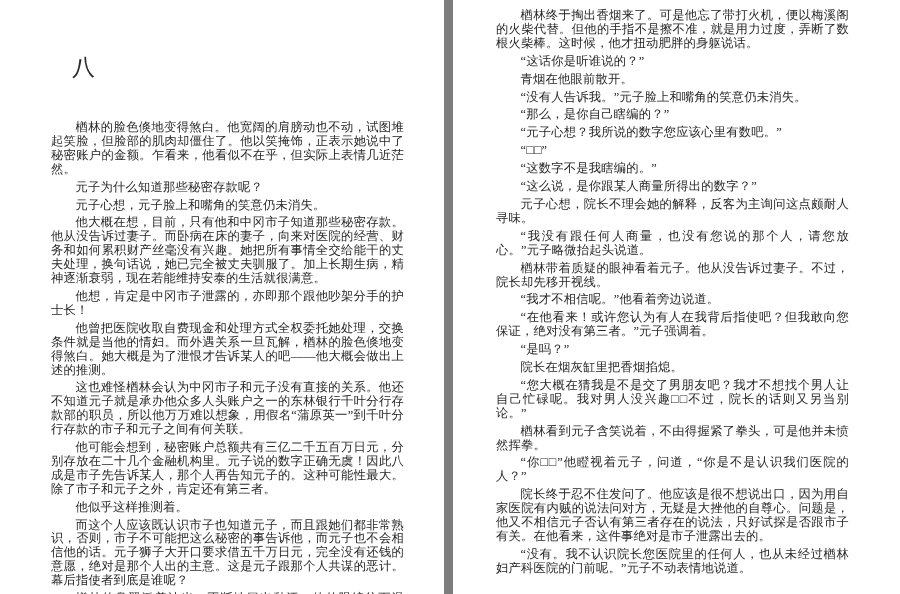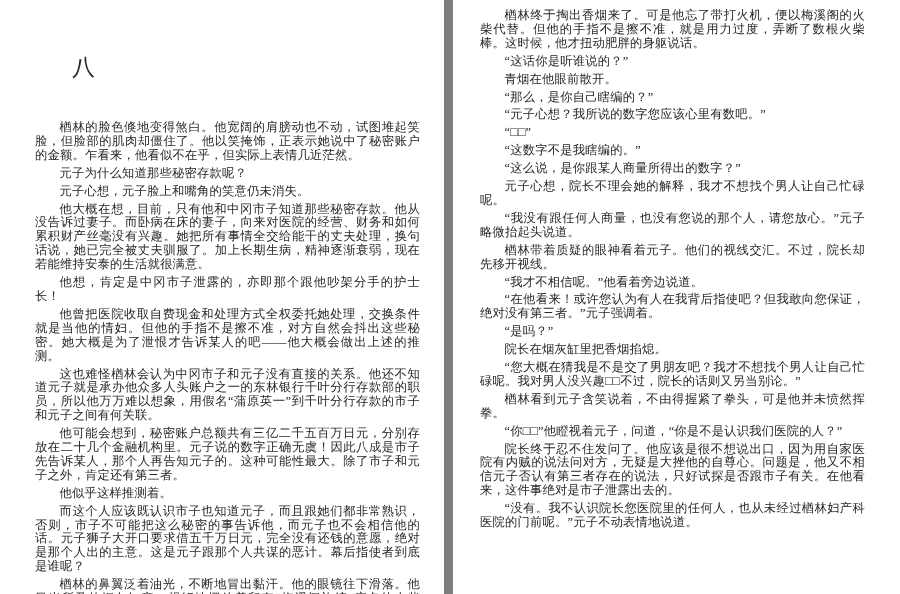--- a/index.html
+++ b/index.html
@@ -40,64 +40,65 @@
   h1.chapter {
     font-size: 23px;
     font-weight: normal;
     margin: 56px 0 42px 37px;
     line-height: 1;
     color: #2a2a2a;
   }
   .body-text p {
     font-size: 12.3px;
     line-height: 13.9px;
-    margin: 4px 0;
+    margin: 4px 16px;
     text-align: justify;
     text-indent: 2em;
     word-break: break-all;
     letter-spacing: 0.2px;
   }
 </style>
 </head>
 <body>
 
 <div class="spread">
 
   <div class="page left">
     <h1 class="chapter">八</h1>
     <div class="body-text">
         <p>楢林的脸色倏地变得煞白。他宽阔的肩膀动也不动，试图堆起笑脸，但脸部的肌肉却僵住了。他以笑掩饰，正表示她说中了秘密账户的金额。乍看来，他看似不在乎，但实际上表情几近茫然。</p>
         <p>元子为什么知道那些秘密存款呢？</p>
         <p>元子心想，元子脸上和嘴角的笑意仍未消失。</p>
         <p>他大概在想，目前，只有他和中冈市子知道那些秘密存款。他从没告诉过妻子。而卧病在床的妻子，向来对医院的经营、财务和如何累积财产丝毫没有兴趣。她把所有事情全交给能干的丈夫处理，换句话说，她已完全被丈夫驯服了。加上长期生病，精神逐渐衰弱，现在若能维持安泰的生活就很满意。</p>
         <p>他想，肯定是中冈市子泄露的，亦即那个跟他吵架分手的护士长！</p>
-        <p>他曾把医院收取自费现金和处理方式全权委托她处理，交换条件就是当他的情妇。但他的手指不是擦不准，对方自然会抖出这些秘密。她大概是为了泄恨才告诉某人的吧——他大概会做出上述的推测。</p>
+        <p>他曾把医院收取自费现金和处理方式全权委托她处理，交换条件就是当他的情妇。而外遇关系一旦瓦解，楢林的脸色倏地变得煞白。她大概是为了泄恨才告诉某人的吧——他大概会做出上述的推测。</p>
         <p>这也难怪楢林会认为中冈市子和元子没有直接的关系。他还不知道元子就是承办他众多人头账户之一的东林银行千叶分行存款部的职员，所以他万万难以想象，用假名“蒲原英一”到千叶分行存款的市子和元子之间有何关联。</p>
         <p>他可能会想到，秘密账户总额共有三亿二千五百万日元，分别存放在二十几个金融机构里。元子说的数字正确无虞！因此八成是市子先告诉某人，那个人再告知元子的。这种可能性最大。除了市子和元子之外，肯定还有第三者。</p>
         <p>他似乎这样推测着。</p>
         <p>而这个人应该既认识市子也知道元子，而且跟她们都非常熟识，否则，市子不可能把这么秘密的事告诉他，而元子也不会相信他的话。元子狮子大开口要求借五千万日元，完全没有还钱的意愿，绝对是那个人出的主意。这是元子跟那个人共谋的恶计。幕后指使者到底是谁呢？</p>
         <p>楢林的鼻翼泛着油光，不断地冒出黏汗。他的眼镜往下滑落。他目光所及的烟灰缸旁，规矩地摆放着印有“梅溪阁旅馆”店名的火柴盒。元子计诱他来这种地方的目的在于恐吓要钱。眼下，因一时疏忽而误中陷阱的医生正挣扎着。他试图要脱逃而出，而且努力不让对方看出他的丑态。因为他要顾及体面，绝不能露出自己的弱点。不过，坐在他面前的元子，把他的心理活动全看在眼里。</p>
       </div>
   </div>
 
   <div class="spine"></div>
 
   <div class="page right">
     <div class="body-text">
         <p>楢林终于掏出香烟来了。可是他忘了带打火机，便以梅溪阁的火柴代替。但他的手指不是擦不准，就是用力过度，弄断了数根火柴棒。这时候，他才扭动肥胖的身躯说话。</p>
         <p>“这话你是听谁说的？”</p>
         <p>青烟在他眼前散开。</p>
+        <p>“没有人告诉我。”元子脸上和嘴角的笑意仍未消失。</p>
         <p>“那么，是你自己瞎编的？”</p>
         <p>“元子心想？我所说的数字您应该心里有数吧。”</p>
         <p>“□□”</p>
         <p>“这数字不是我瞎编的。”</p>
         <p>“这么说，是你跟某人商量所得出的数字？”</p>
-        <p>元子心想，院长不理会她的解释，我才不想找个男人让自己忙碌呢。</p>
+        <p>元子心想，院长不理会她的解释，反客为主询问这点颇耐人寻味。</p>
         <p>“我没有跟任何人商量，也没有您说的那个人，请您放心。”元子略微抬起头说道。</p>
-        <p>楢林带着质疑的眼神看着元子。他们的视线交汇。不过，院长却先移开视线。</p>
+        <p>楢林带着质疑的眼神看着元子。他从没告诉过妻子。不过，院长却先移开视线。</p>
         <p>“我才不相信呢。”他看着旁边说道。</p>
         <p>“在他看来！或许您认为有人在我背后指使吧？但我敢向您保证，绝对没有第三者。”元子强调着。</p>
         <p>“是吗？”</p>
         <p>院长在烟灰缸里把香烟掐熄。</p>
         <p>“您大概在猜我是不是交了男朋友吧？我才不想找个男人让自己忙碌呢。我对男人没兴趣□□不过，院长的话则又另当别论。”</p>
         <p>楢林看到元子含笑说着，不由得握紧了拳头，可是他并未愤然挥拳。</p>
         <p>“你□□”他瞪视着元子，问道，“你是不是认识我们医院的人？”</p>
         <p>院长终于忍不住发问了。他应该是很不想说出口，因为用自家医院有内贼的说法问对方，无疑是大挫他的自尊心。问题是，他又不相信元子否认有第三者存在的说法，只好试探是否跟市子有关。在他看来，这件事绝对是市子泄露出去的。</p>
         <p>“没有。我不认识院长您医院里的任何人，也从未经过楢林妇产科医院的门前呢。”元子不动表情地说道。</p>
       </div>

